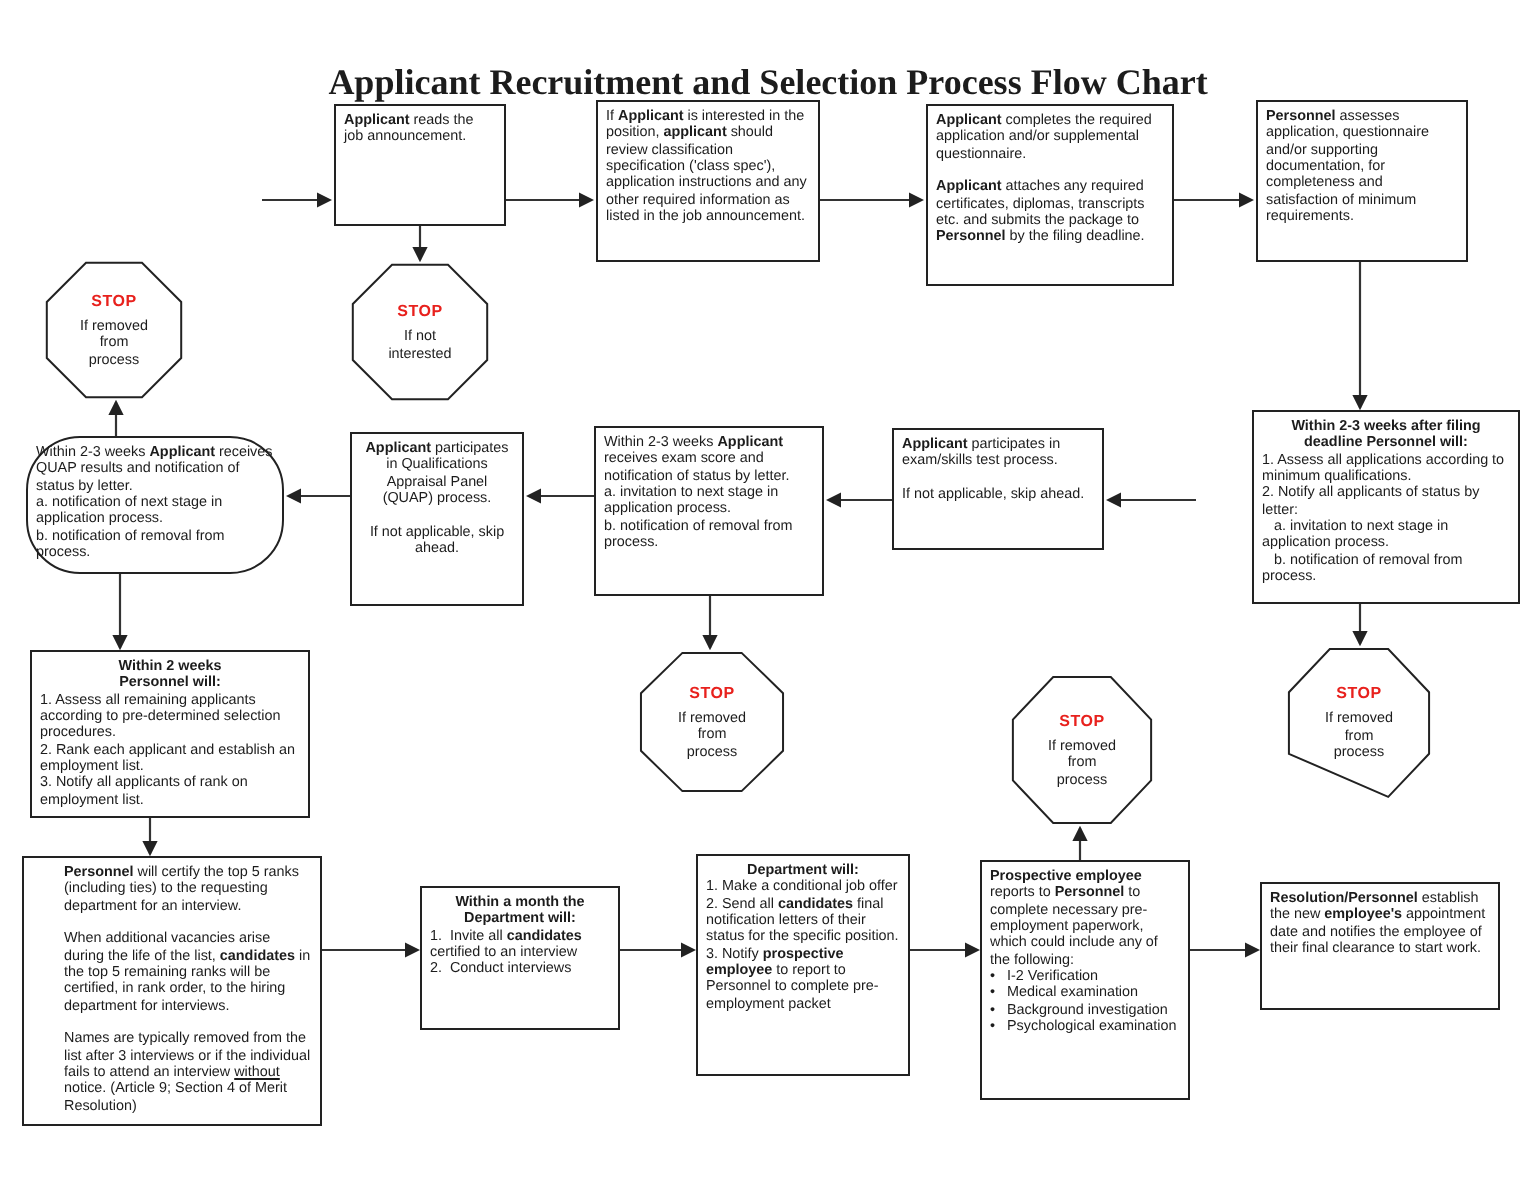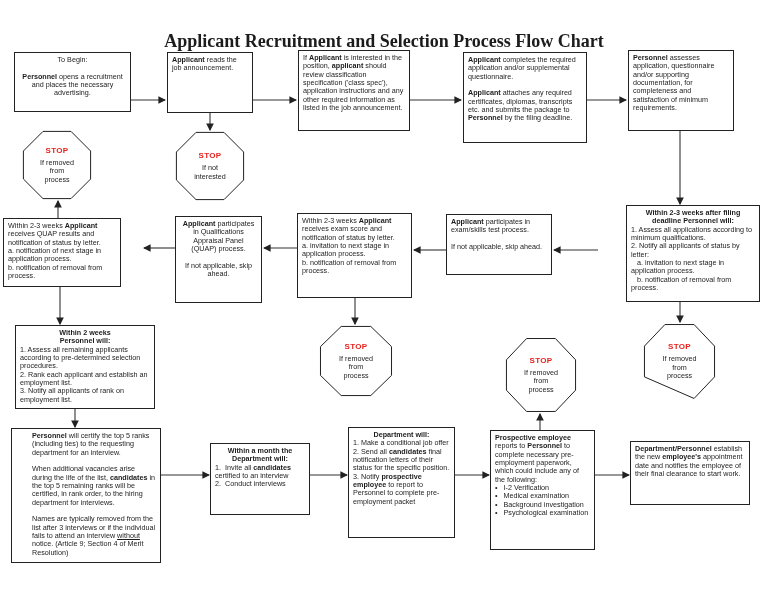--- a/index.html
+++ b/index.html
@@ -49,23 +49,20 @@
     <line x1="58" y1="218" x2="58" y2="201" marker-end="url(#ah)"></line>
     <line x1="540" y1="430" x2="540" y2="414" marker-end="url(#ah)"></line>
     <line x1="60" y1="287" x2="60" y2="324" marker-end="url(#ah)"></line>
     <line x1="75" y1="409" x2="75" y2="427" marker-end="url(#ah)"></line>
     <line x1="161" y1="475" x2="209" y2="475" marker-end="url(#ah)"></line>
     <line x1="310" y1="475" x2="347" y2="475" marker-end="url(#ah)"></line>
     <line x1="455" y1="475" x2="489" y2="475" marker-end="url(#ah)"></line>
     <line x1="595" y1="475" x2="629" y2="475" marker-end="url(#ah)"></line>
   </svg>
 
-  <div class="node rich center" style="left:14px;top:52px;width:117px;height:60px;"><span>To Begin:
-
-</span><span style="font-weight: bold;">Personnel</span><span> opens a recruitment and places the necessary advertising.</span></div>
   <div class="node rich" style="left:167px;top:52px;width:86px;height:61px;"><span style="font-weight: bold;">Applicant</span><span> reads the job announcement.</span></div>
   <div class="node rich" style="left:298px;top:50px;width:112px;height:81px;"><span>If </span><span style="font-weight: bold;">Applicant</span><span> is interested in the position, </span><span style="font-weight: bold;">applicant</span><span> should review classification specification ('class spec'), application instructions and any other required information as listed in the job announcement.</span></div>
   <div class="node rich" style="left:463px;top:52px;width:124px;height:91px;"><span style="font-weight: bold;">Applicant</span><span> completes the required application and/or supplemental questionnaire.
 
 </span><span style="font-weight: bold;">Applicant</span><span> attaches any required certificates, diplomas, transcripts etc. and submits the package to </span><span style="font-weight: bold;">Personnel</span><span> by the filing deadline.</span></div>
   <div class="node rich" style="left:628px;top:50px;width:106px;height:81px;"><span style="font-weight: bold;">Personnel</span><span> assesses application, questionnaire and/or supporting documentation, for completeness and satisfaction of minimum requirements.</span></div>
 
   <div class="node" style="left:598px;top:205px;width:134px;height:97px;margin-left:28px;">
     <div class="node-head">Within 2-3 weeks after filing deadline Personnel will:</div>
     <div class="rich"><span>1. Assess all applications according to minimum qualifications.
@@ -75,21 +72,21 @@
   </div>
   <div class="node rich" style="left:446px;top:214px;width:106px;height:61px;"><span style="font-weight: bold;">Applicant</span><span> participates in exam/skills test process.
 
 If not applicable, skip ahead.</span></div>
   <div class="node rich" style="left:297px;top:213px;width:115px;height:85px;"><span>Within 2-3 weeks </span><span style="font-weight: bold;">Applicant</span><span> receives exam score and notification of status by letter.
 a. invitation to next stage in application process.
 b. notification of removal from process.</span></div>
   <div class="node rich center" style="left:175px;top:216px;width:87px;height:87px;"><span style="font-weight: bold;">Applicant</span><span> participates in Qualifications Appraisal Panel (QUAP) process.
 
 If not applicable, skip ahead.</span></div>
-  <div class="node rich" style="left:3px;top:218px;width:118px;height:69px;"><span>Within 2-3 weeks </span><span style="font-weight: bold;">Applicant</span><span> receives QUAP results and notification of status by letter.
+  <div class="node rich" style="left:13px;top:218px;width:129px;height:69px;border-radius:27px;"><span>Within 2-3 weeks </span><span style="font-weight: bold;">Applicant</span><span> receives QUAP results and notification of status by letter.
 a. notification of next stage in application process.
 b. notification of removal from process.</span></div>
 
   <div class="node" style="left:15px;top:325px;width:140px;height:84px;">
     <div class="node-head">Within 2 weeks
 Personnel will:</div>
     <div class="rich"><span>1. Assess all remaining applicants according to pre-determined selection procedures.
 2. Rank each applicant and establish an employment list.
 3. Notify all applicants of rank on employment list.</span></div>
   </div>
@@ -109,21 +106,21 @@
     <div class="node-head">Department will:</div>
     <div class="rich"><span>1. Make a conditional job offer
 2. Send all </span><span style="font-weight: bold;">candidates</span><span> final notification letters of their status for the specific position.
 3. Notify </span><span style="font-weight: bold;">prospective employee</span><span> to report to Personnel to complete pre-employment packet</span></div>
   </div>
   <div class="node rich" style="left:490px;top:430px;width:105px;height:120px;"><span style="font-weight: bold;">Prospective employee</span><span> reports to </span><span style="font-weight: bold;">Personnel</span><span> to complete necessary pre-employment paperwork, which could include any of the following:
 •   I-2 Verification
 •   Medical examination
 •   Background investigation
 •   Psychological examination</span></div>
-  <div class="node rich" style="left:630px;top:441px;width:120px;height:64px;"><span style="font-weight: bold;">Department/Personnel</span><span> establish the new </span><span style="font-weight: bold;">employee's</span><span> appointment date and notifies the employee of their final clearance to start work.</span></div>
+  <div class="node rich" style="left:630px;top:441px;width:120px;height:64px;"><span style="font-weight: bold;">Resolution/Personnel</span><span> establish the new </span><span style="font-weight: bold;">employee's</span><span> appointment date and notifies the employee of their final clearance to start work.</span></div>
 
   <div class="stop" style="left:22px;top:130px;width:70px;height:70px;">
     <svg viewBox="0 0 100 100" preserveAspectRatio="none">
       <polygon points="30,2 70,2 98,30 98,70 70,98 30,98 2,70 2,30" fill="#fff" stroke="#222" vector-effect="non-scaling-stroke"></polygon>
     </svg>
     <div class="stop-content">
       <span class="stop-label stop-red" style="color: rgb(232, 33, 29);">STOP</span>
       <span class="stop-caption">If removed
 from
 process</span>

